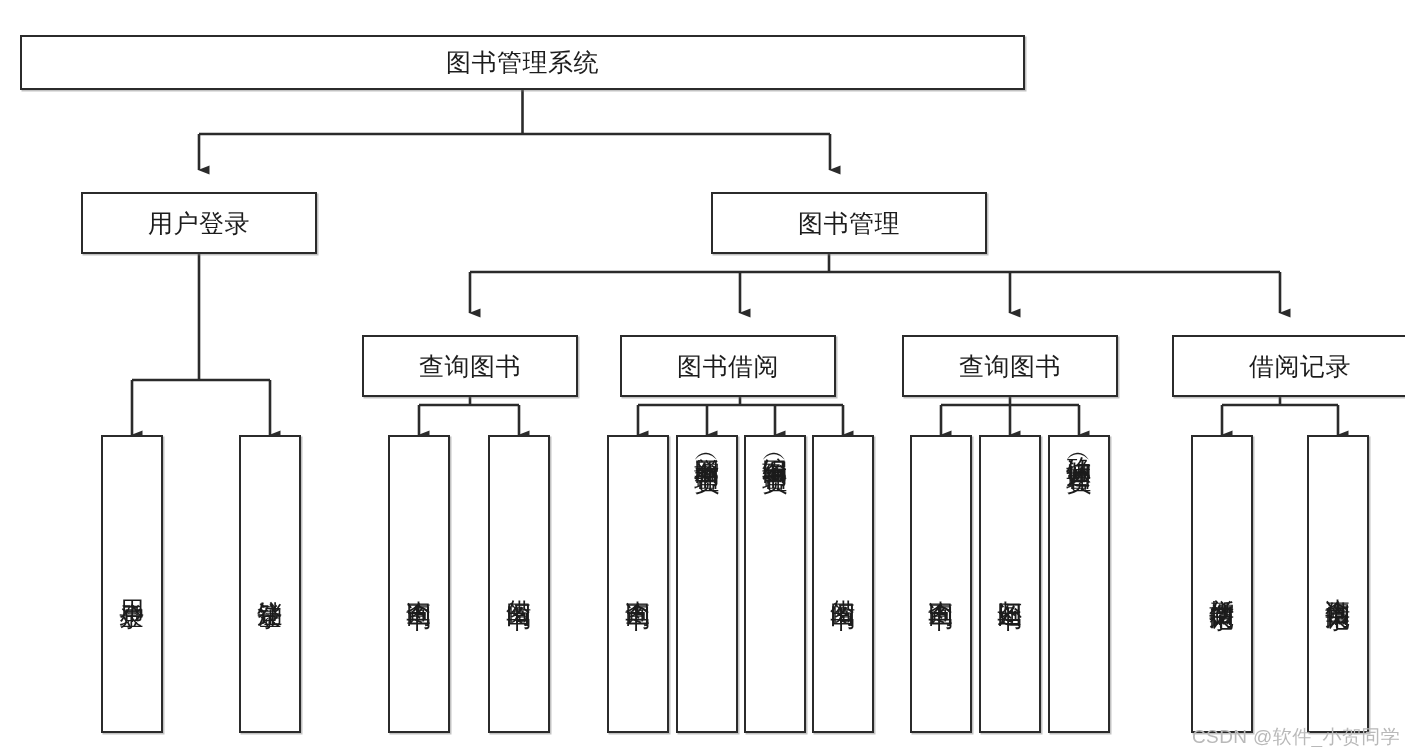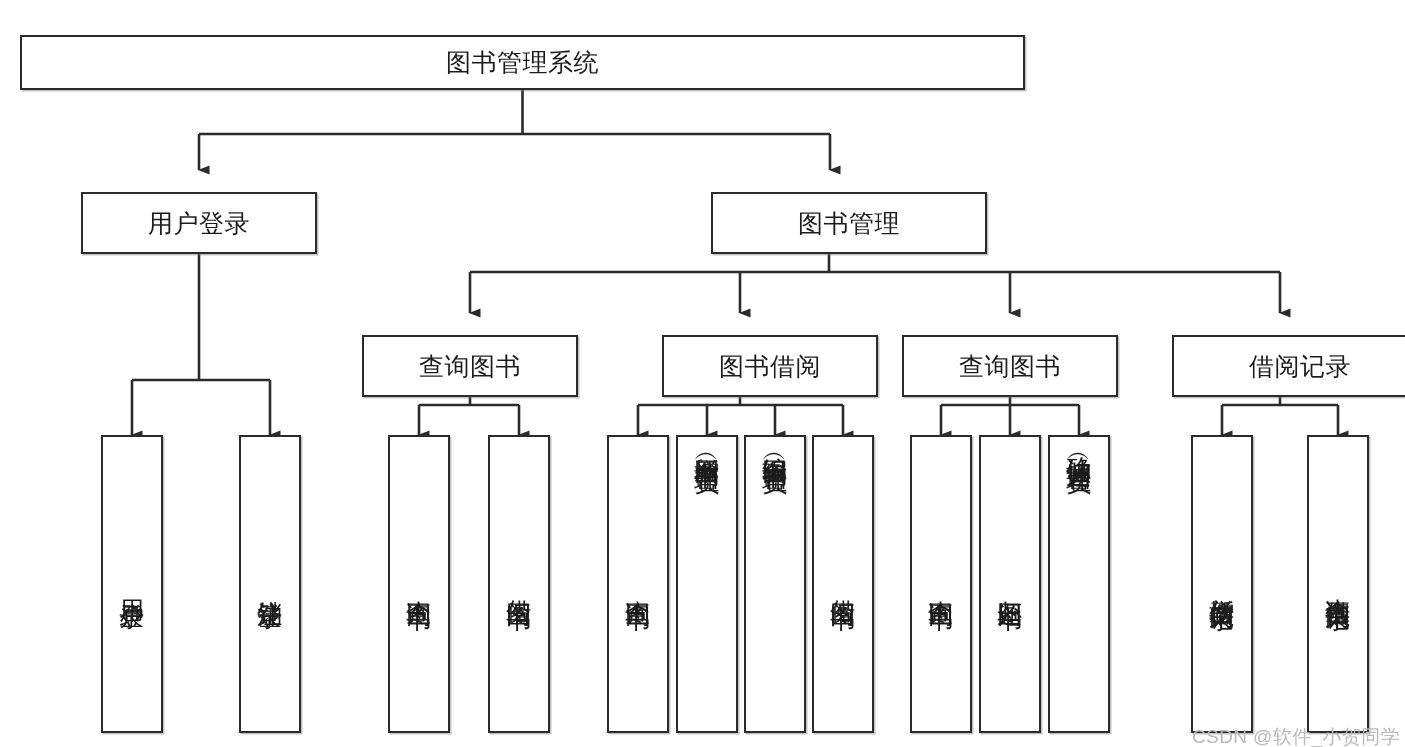--- a/index.html
+++ b/index.html
@@ -134,21 +134,21 @@
   <div class="node h" style="left:81px; top:170px; width:236px; height:62px;">
     <span class="txt">用户登录</span>
   </div>
   <div class="node h" style="left:711px; top:170px; width:276px; height:62px;">
     <span class="txt">图书管理</span>
   </div>
 
   <div class="node h" style="left:362px; top:313px; width:216px; height:62px;">
     <span class="txt">查询图书</span>
   </div>
-  <div class="node h" style="left:662px; top:313px; width:216px; height:62px;">
+  <div class="node h" style="left:620px; top:313px; width:216px; height:62px;">
     <span class="txt">图书借阅</span>
   </div>
   <div class="node h" style="left:902px; top:313px; width:216px; height:62px;">
     <span class="txt">查询图书</span>
   </div>
   <div class="node h" style="left:1172px; top:313px; width:256px; height:62px;">
     <span class="txt">借阅记录</span>
   </div>
 
   <div class="node v centered" style="left:101px; top:435px; width:62px; height:298px;">

